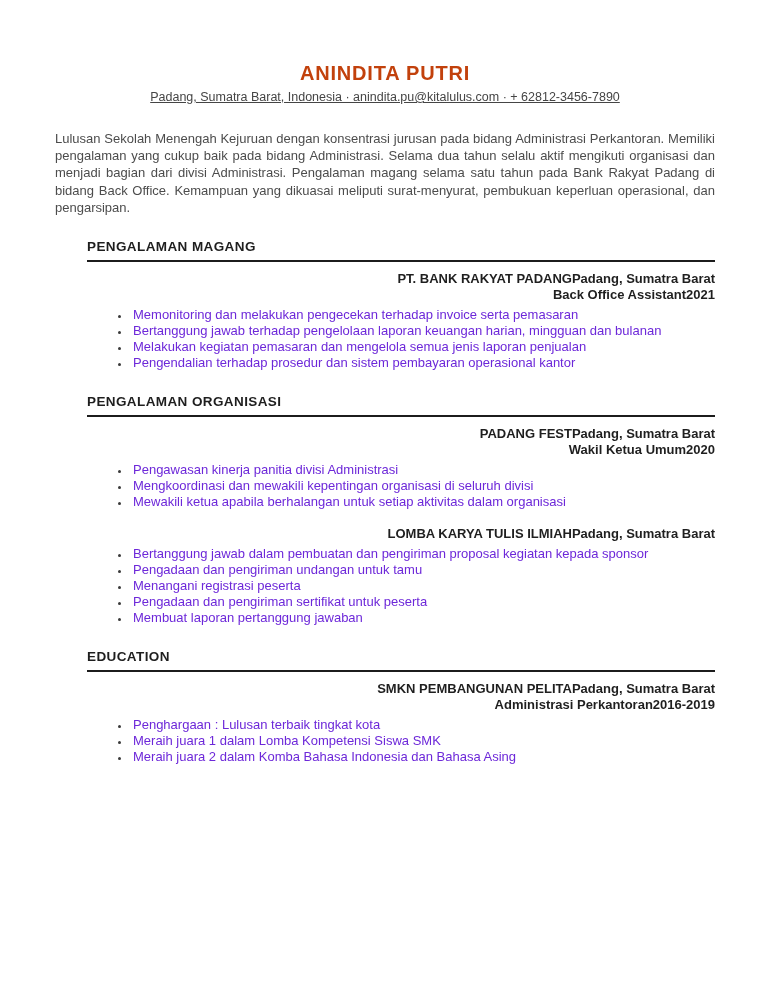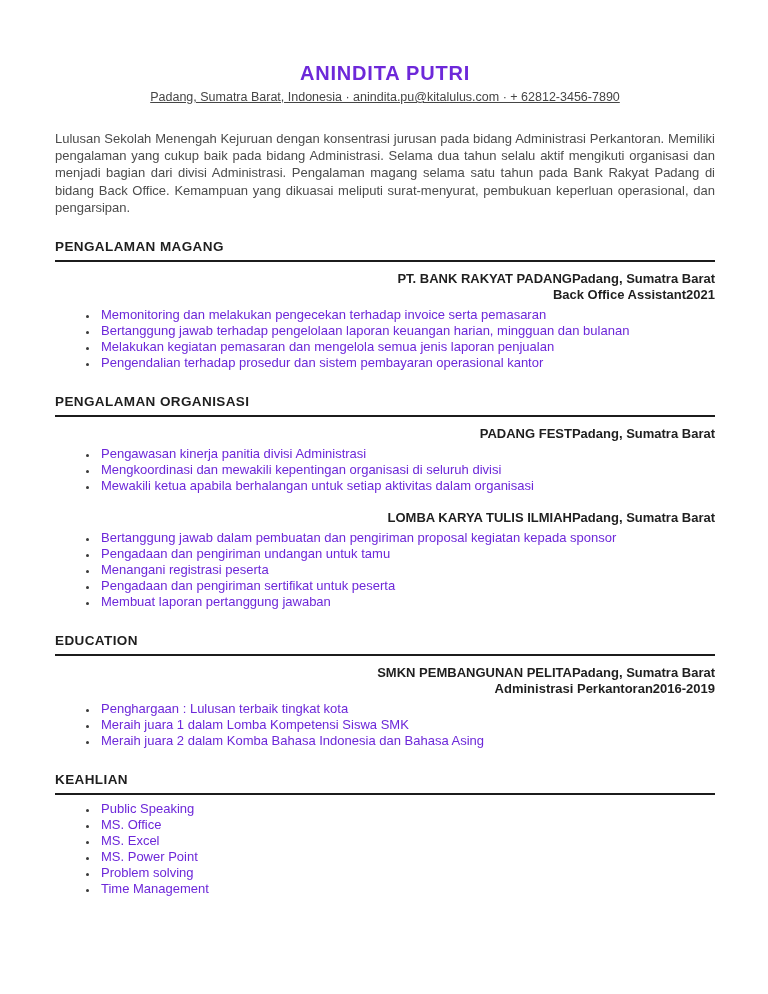--- a/index.html
+++ b/index.html
@@ -20,40 +20,41 @@
     width: 768px;
     height: 994px;
     padding: 62px 53px 20px 55px;
     background: #ffffff;
   }
   .person-name {
     text-align: center;
     font-size: 20px;
     font-weight: 700;
     letter-spacing: 0.8px;
-    color: #6d28d9;
+    color: #c2410c;
     line-height: 22px;
   }
   .contact-line {
     text-align: center;
     font-size: 12.5px;
     color: #454545;
     margin-top: 6px;
     line-height: 15px;
     text-decoration: underline;
   }
   .summary {
     margin-top: 25px;
     font-size: 13px;
     line-height: 17.2px;
     text-align: justify;
     color: #4c4c4c;
   }
   .section {
     margin-top: 23px;
+    margin-left: 32px;
   }
   .section-title {
     font-size: 13.5px;
     font-weight: 700;
     letter-spacing: 0.4px;
     color: #1e1e1e;
     padding-bottom: 5px;
     border-bottom: 2px solid #1c1c1c;
     line-height: 16px;
   }
@@ -120,20 +121,24 @@
     </div>
   </div>
 
   <div class="section">
     <div class="section-title">PENGALAMAN ORGANISASI</div>
     <div class="entry">
       <div class="entry-row">
         <span>PADANG FEST</span>
         <span>Padang, Sumatra Barat</span>
       </div>
+      <div class="entry-row">
+        <span>Wakil Ketua Umum</span>
+        <span>2020</span>
+      </div>
       <ul class="bullets">
         <li>Pengawasan kinerja panitia divisi Administrasi</li>
         <li>Mengkoordinasi dan mewakili kepentingan organisasi di seluruh divisi</li>
         <li>Mewakili ketua apabila berhalangan untuk setiap aktivitas dalam organisasi</li>
       </ul>
     </div>
     <div class="entry">
       <div class="entry-row">
         <span>LOMBA KARYA TULIS ILMIAH</span>
         <span>Padang, Sumatra Barat</span>
@@ -160,25 +165,14 @@
         <span>2016-2019</span>
       </div>
       <ul class="bullets">
         <li>Penghargaan : Lulusan terbaik tingkat kota</li>
         <li>Meraih juara 1 dalam Lomba Kompetensi Siswa SMK</li>
         <li>Meraih juara 2 dalam Komba Bahasa Indonesia dan Bahasa Asing</li>
       </ul>
     </div>
   </div>
 
-  <div class="section skills-section">
-    <div class="section-title">KEAHLIAN</div>
-    <ul class="bullets">
-      <li>Public Speaking</li>
-      <li>MS. Office</li>
-      <li>MS. Excel</li>
-      <li>MS. Power Point</li>
-      <li>Problem solving</li>
-      <li>Time Management</li>
-    </ul>
-  </div>
 
 </div>
 
 </body></html>

